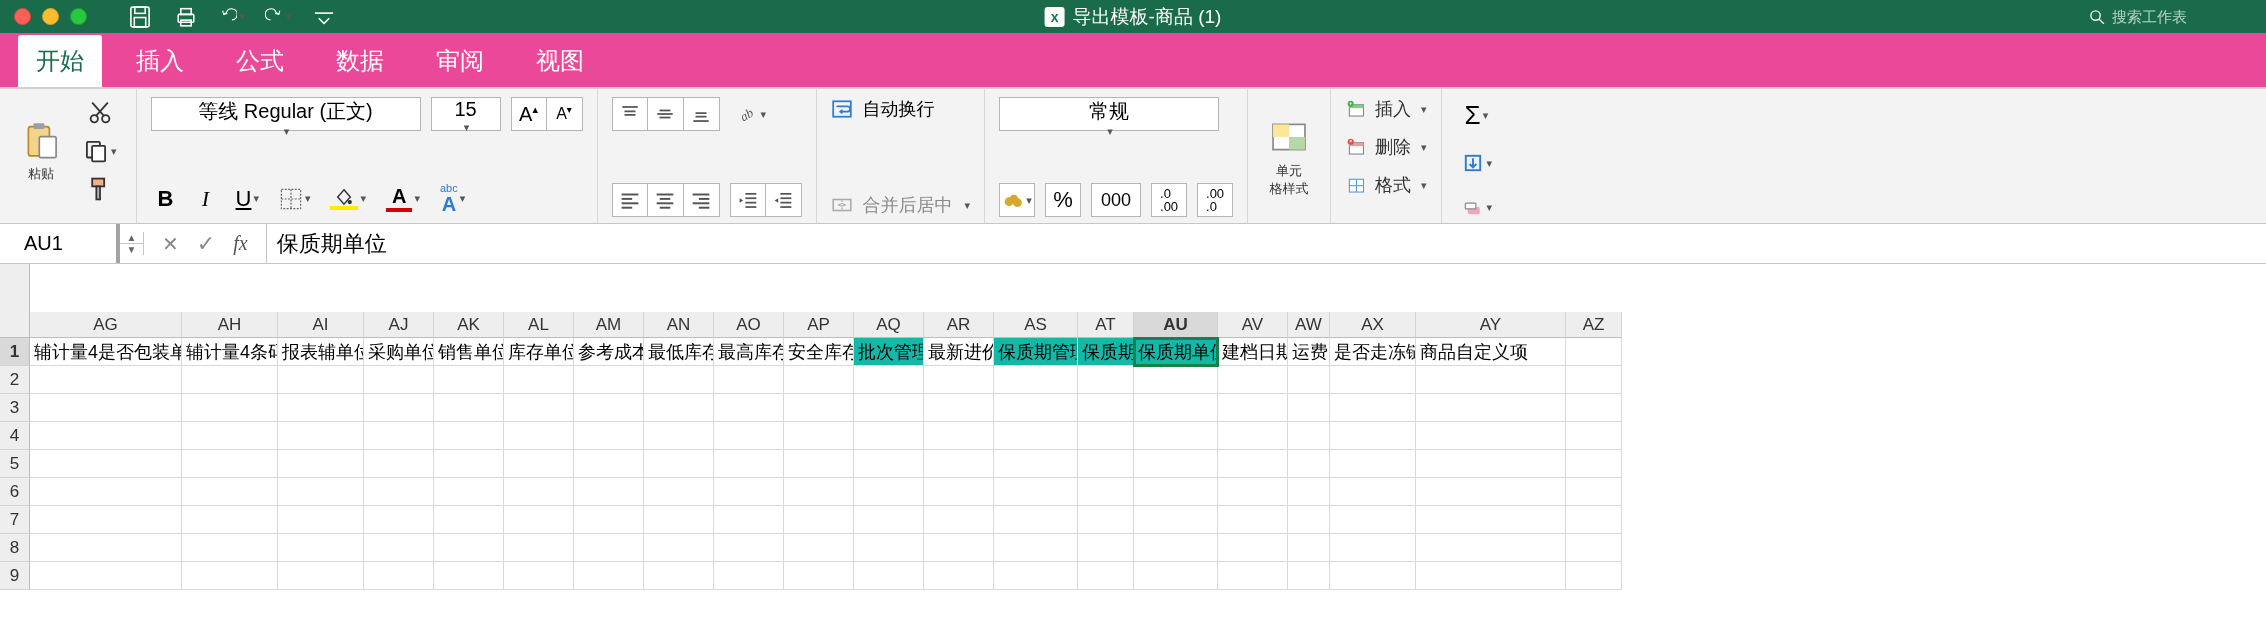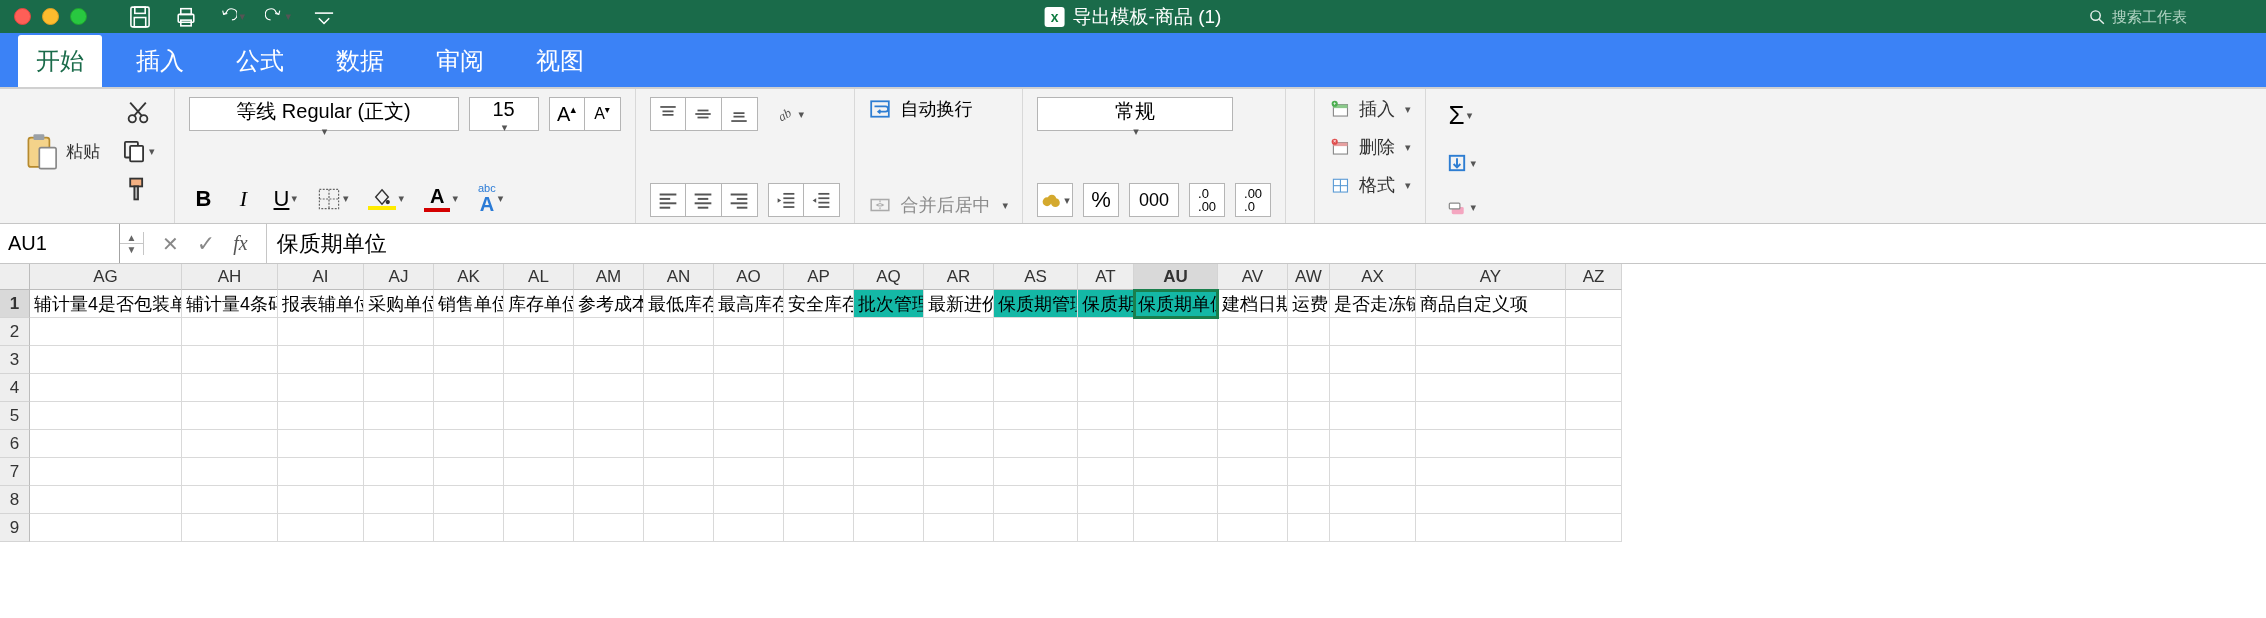--- a/index.html
+++ b/index.html
@@ -16,58 +16,58 @@
   .qat .qi { width: 26px; height: 26px; display:flex; align-items:center; justify-content:center; }
   .qat svg { stroke:#fff; fill:none; stroke-width:6; }
   .docname { position:absolute; left:50%; transform:translateX(-50%); display:flex; align-items:center; gap:8px; }
   .docname .xicon { width:20px; height:20px; background:#fff; color:#107c41; font-size:14px; font-weight:bold; display:flex; align-items:center; justify-content:center; border-radius:3px;}
   .searchbar { margin-left:auto; display:flex; align-items:center; gap:6px; padding:0 14px; opacity:.9;}
   .searchbar svg { width:18px; height:18px; stroke:#fff; fill:none; stroke-width:8;}
   .searchbar input { background:transparent; border:none; color:#fff; font-size:15px; outline:none; width:140px;}
   .searchbar input::placeholder { color:#eafaf0; opacity:.8;}
 
   
-  .tabs { background: #3b82f6; height: 56px; display:flex; align-items:flex-end; padding-left: 18px; gap: 16px; border-bottom: 2px solid #d0d0d0;}
+  .tabs { background: #ec4899; height: 56px; display:flex; align-items:flex-end; padding-left: 18px; gap: 16px; border-bottom: 2px solid #d0d0d0;}
   .tab { color:#fff; font-size: 24px; padding: 10px 18px 10px; cursor:pointer; }
   .tab.active { background:#fff; color:#1a6b4a; font-weight:400; border-top-left-radius:3px; border-top-right-radius:3px; }
 
   
   .ribbon { background:#f3f3f3; height: 135px; border-bottom:1px solid #c6c6c6; display:flex; }
   .group { border-right:1px solid #d8d8d8; padding: 8px 14px 6px; display:flex; flex-direction:column; justify-content:space-between; }
   .group .row { display:flex; align-items:center; gap:10px; }
   .btn { background:#fff0; border:1px solid transparent; padding:2px 4px; border-radius:3px; display:flex; align-items:center; justify-content:center; min-width:30px; min-height:30px;}
   .dd { font-size:11px; color:#555; margin-left:2px;}
-  .bigbtn { display:flex; flex-direction:row; align-items:center; gap:4px; font-size:17px; color:#333; padding:6px 6px;}
+  .bigbtn { display:flex; flex-direction:column; align-items:center; gap:4px; font-size:13px; color:#333; padding:6px 6px;}
   .bigbtn svg { width:42px; height:42px; }
   select, .combo { background:#fff; border:1px solid #b5b5b5; height:34px; font-size:20px; padding:0 8px; }
   .combo { display:flex; align-items:center; justify-content:space-between;flex-direction:column; }
   .iconbox { width:36px; height:34px; border:1px solid #b5b5b5; background:#fff; display:flex; align-items:center; justify-content:center;}
   .iconstrip { display:flex; }
   .iconstrip .iconbox + .iconbox { border-left:none; }
   .under-red { border-bottom:4px solid #d40000; }
   .under-yellow { border-bottom:4px solid #ffeb00; }
   .smallcol { display:flex; flex-direction:column; gap:6px;}
   .smallcol .sbtn { display:flex; align-items:center; gap:8px; font-size:18px; color:#333; }
   .sbtn svg { width:22px; height:22px; }
   .grey { color:#8a8a8a; }
 
   
   .fbar { height: 40px; border-bottom:1px solid #c6c6c6; display:flex; align-items:center; background:#fff;}
-  .namebox { width:120px; border-right:1px solid #a3a3a3; height:100%; display:flex; align-items:center; padding-left:8px; font-size:20px;}
+  .namebox { width:120px; border-right:4px solid #a3a3a3; height:100%; display:flex; align-items:center; padding-left:24px; font-size:20px;}
   .stepper { width:24px; display:flex; flex-direction:column; border-right:1px solid #c6c6c6;}
   .stepper div { flex:1; display:flex; align-items:center; justify-content:center; font-size:10px; color:#666; border-bottom:1px solid #c6c6c6;}
   .stepper div:last-child{border-bottom:none;}
   .fxbtns { display:flex; align-items:center; gap:18px; padding:0 18px; color:#888;}
   .fxbtns .fx { font-style:italic; font-family: "Times New Roman", serif; font-size:20px; color:#555;}
   .fcontent { flex:1; font-size:22px; padding-left:10px; border-left:1px solid #c6c6c6; height:100%; display:flex; align-items:center;}
 
   
   .sheet { display:grid; position:relative; }
   .corner { background:#eee; border-right:1px solid #bcbcbc; border-bottom:1px solid #bcbcbc;}
-  .colhdr { background:#eee; border-right:1px solid #d4d4d4; border-bottom:1px solid #bcbcbc; text-align:center; font-size:17px; color:#333; display:flex; align-items:center; justify-content:center; height:26px;}
+  .colhdr { background:#eee; border-right:1px solid #d4d4d4; border-bottom:1px solid #bcbcbc; text-align:center; font-size:17px; color:#333; display:flex; align-items:center; justify-content:center; height:26px;margin-top:48px;}
   .colhdr.sel { background:#d9d9d9; font-weight:600;}
   .rowhdr { background:#eee; border-right:1px solid #bcbcbc; border-bottom:1px solid #d4d4d4; text-align:center; font-size:17px; color:#333; display:flex; align-items:center; justify-content:center;}
   .rowhdr.sel { background:#d9d9d9; font-weight:600;}
   .cell { border-right:1px solid #d9d9d9; border-bottom:1px solid #d9d9d9; height:28px; font-size:18px; padding:0 4px; overflow:hidden; white-space:nowrap; display:flex; align-items:center;}
   .cell.hl { background:#14b8a6; }
   .cell.sel { outline:3px solid #1a7f4d; outline-offset:-2px; z-index:2;}
 
   svg { display:block; }
 </style>
 </head>
@@ -334,21 +334,21 @@
           <polyline points="30,50 44,42 44,58" fill="#aaa" stroke="none"></polyline>
           <polyline points="70,50 56,42 56,58" fill="#aaa" stroke="none"></polyline>
         </svg>
       <span>合并后居中</span>
       <span class="dd">▾</span>
     </div>
   </div>
 
   <div class="group">
     <div class="row">
-      <div class="combo" style="width:196px">
+      <div class="combo" style="width:220px">
           <span>常规</span>
           <span class="dd">▾</span>
         </div>
     </div>
     <div class="row">
       <div class="iconbox">
           <svg width="22" height="22" viewBox="0 0 100 100">
             <g fill="#d4a92e">
               <circle cx="32" cy="58" r="20"></circle>
               <circle cx="54" cy="46" r="20"></circle>
@@ -367,20 +367,29 @@
           <span style="font-size:13px;line-height:1">.0<br>.00</span>
         </div>
       <div class="iconbox">
           <span style="font-size:13px;line-height:1">.00<br>.0</span>
         </div>
     </div>
   </div>
 
   <div class="group">
     <div class="row" style="height:100%">
+      <div class="bigbtn">
+        <svg viewBox="0 0 100 100">
+            <rect x="12" y="20" width="76" height="60" fill="#fff" stroke="#888" stroke-width="4"></rect>
+            <rect x="12" y="20" width="38" height="30" fill="#ffe599"></rect>
+            <rect x="50" y="50" width="38" height="30" fill="#b6d7a8"></rect>
+          </svg>
+        <span style="white-space:pre;text-align:center">单元
+格样式</span>
+      </div>
     </div>
   </div>
 
   <div class="group">
     <div class="smallcol" style="justify-content:center;gap:14px">
       <div class="sbtn">
           <svg viewBox="0 0 100 100">
             <rect x="20" y="30" width="64" height="52" fill="#fff" stroke="#888" stroke-width="5"></rect>
             <rect x="20" y="30" width="64" height="16" fill="#8bc98b"></rect>
             <circle cx="26" cy="26" r="14" fill="#4caf50"></circle>

